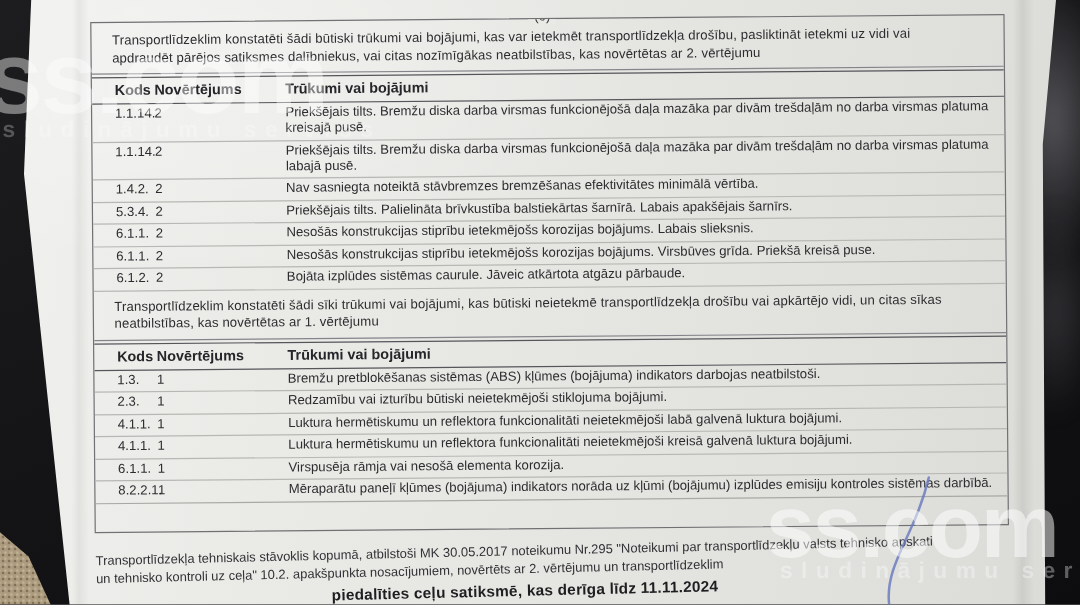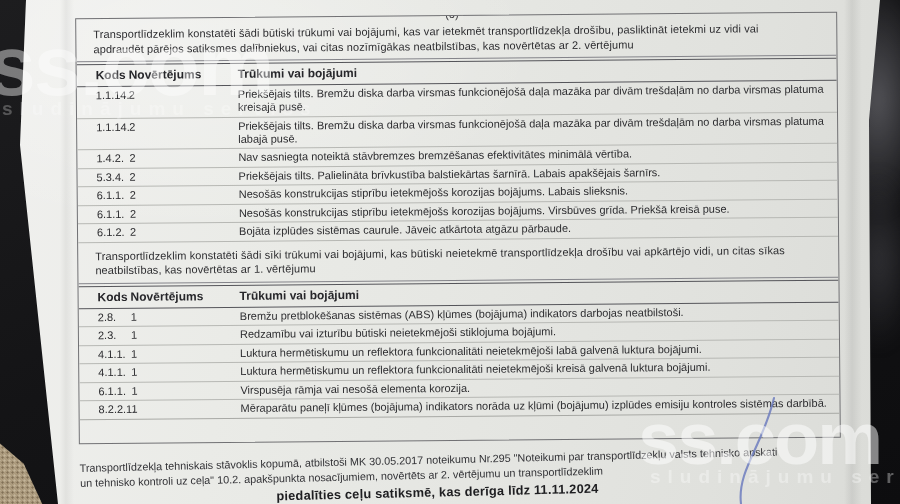--- a/index.html
+++ b/index.html
@@ -128,21 +128,21 @@
     <div class="pline">neatbilstības, kas novērtētas ar 1. vērtējumu</div>
   </div>
 
   <div class="thead">
     <div class="cc">Kods</div>
     <div class="cr">Novērtējums</div>
     <div class="ct">Trūkumi vai bojājumi</div>
   </div>
 
   <div class="trow">
-    <div class="cc">2.8.</div>
+    <div class="cc">1.3.</div>
     <div class="cr">1</div>
     <div class="ct">Bremžu pretblokēšanas sistēmas (ABS) kļūmes (bojājuma) indikators darbojas neatbilstoši.</div>
   </div>
   <div class="trow">
     <div class="cc">2.3.</div>
     <div class="cr">1</div>
     <div class="ct">Redzamību vai izturību būtiski neietekmējoši stiklojuma bojājumi.</div>
   </div>
   <div class="trow">
     <div class="cc">4.1.1.</div>

